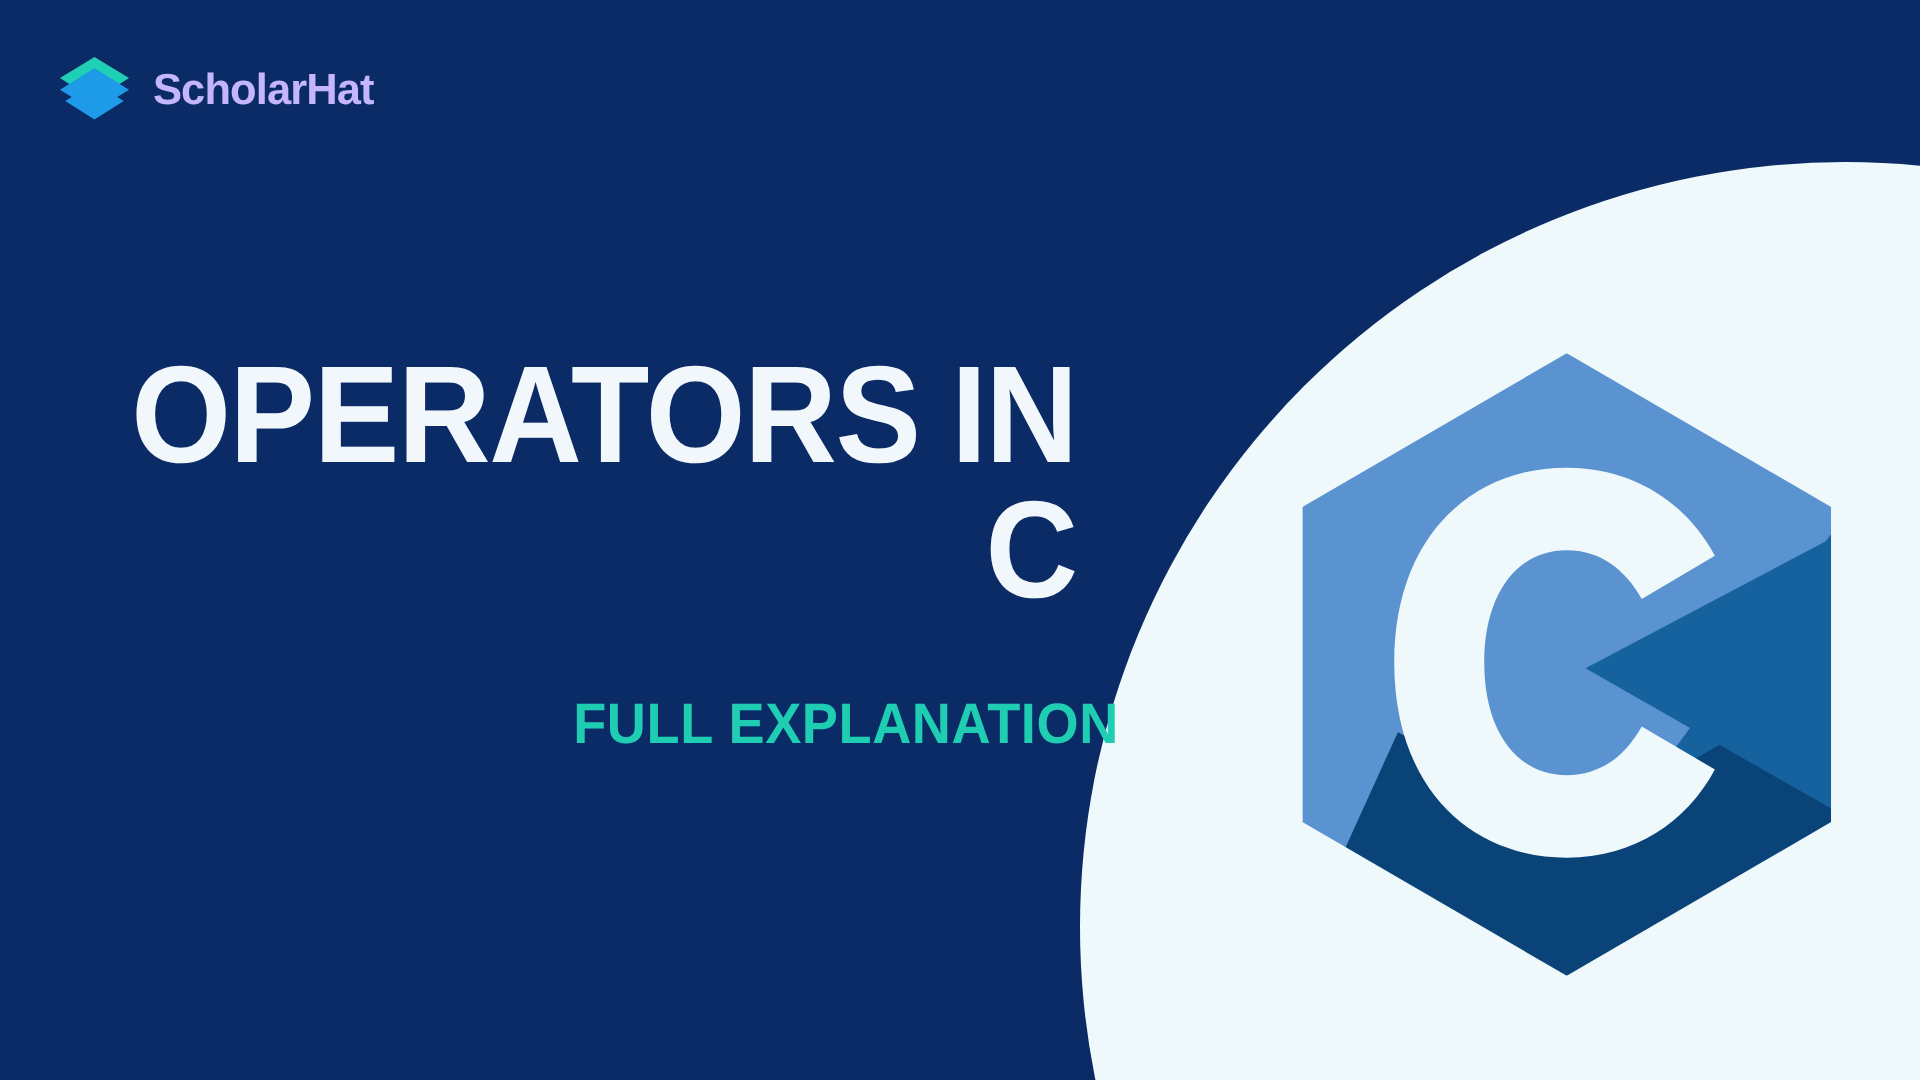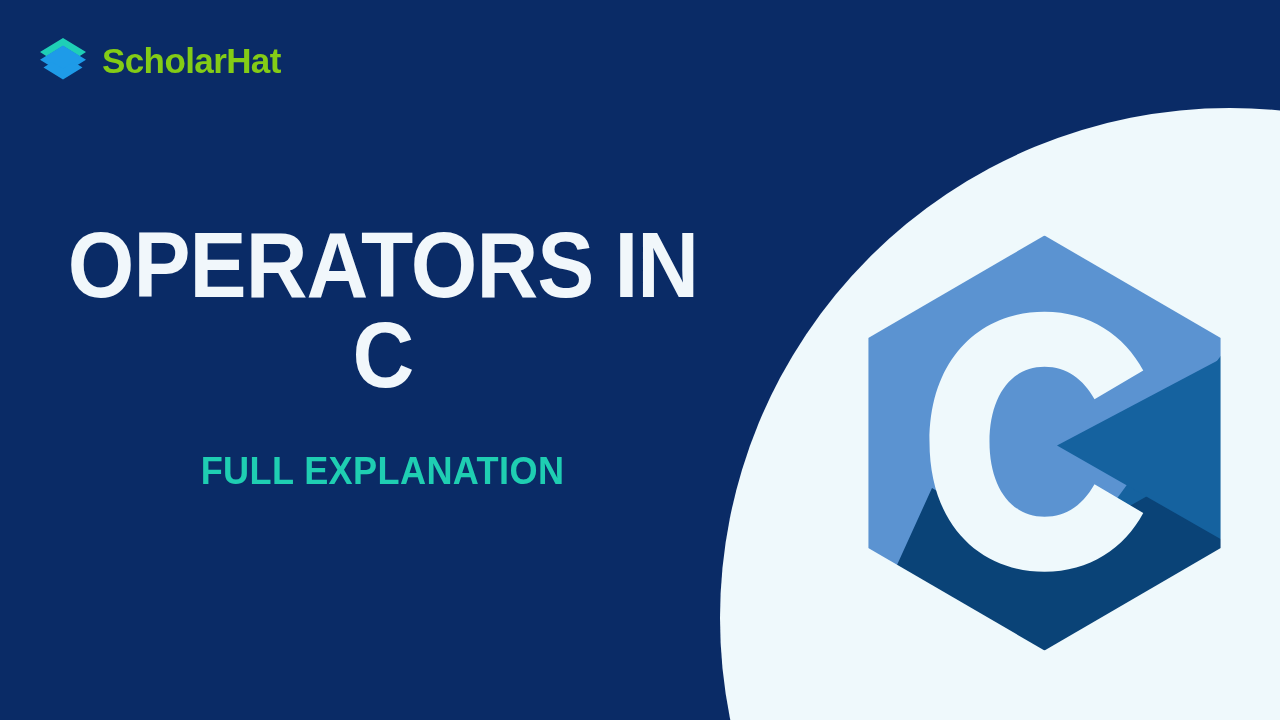--- a/index.html
+++ b/index.html
@@ -36,35 +36,35 @@
     display: flex;
     align-items: center;
     gap: 12px;
   }
   #brand-mark {
     width: 54px;
     height: 54px;
     display: block;
   }
   #brand-name {
-    color: #84cc16;
-    font-size: 35px;
+    color: #c4b5fd;
+    font-size: 29px;
     font-weight: 700;
     letter-spacing: -0.6px;
     line-height: 1;
     white-space: nowrap;
   }
 
   
   #headline-block {
     position: absolute;
     left: 0px;
-    top: 220px;
+    top: 232px;
     width: 765px;
-    text-align: center;
+    text-align: right;
   }
   #headline {
     color: #f1f7fb;
     font-size: 92px;
     font-weight: 700;
     line-height: 0.98;
     letter-spacing: -1px;
     margin: 0 auto;
     width: 720px;
     transform: scaleX(0.93);

